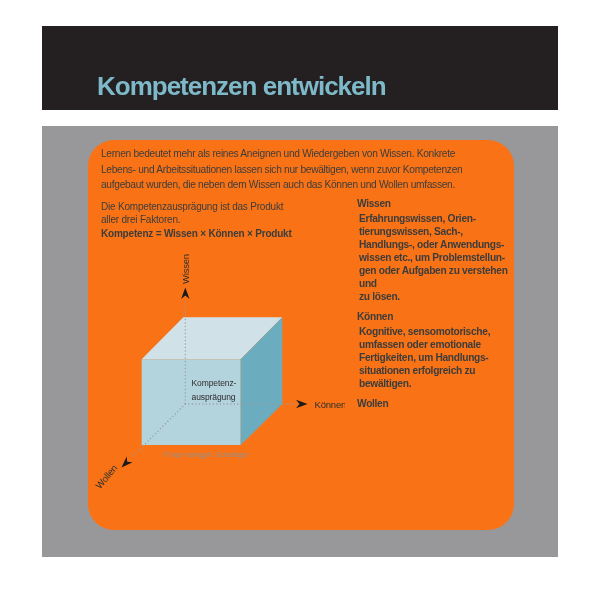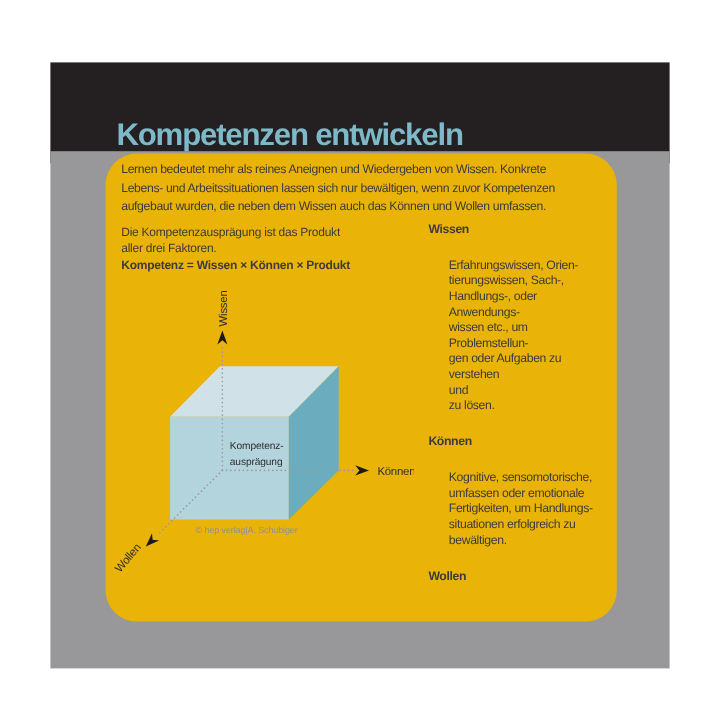--- a/index.html
+++ b/index.html
@@ -4,36 +4,36 @@
 <style>
   html, body { margin: 0; padding: 0; }
   body {
     width: 600px; height: 600px;
     background: #ffffff;
     font-family: "Liberation Sans", sans-serif;
   }
   .stage { position: relative; width: 600px; height: 600px; background: #ffffff; overflow: hidden; }
 
   .topbar {
-    position: absolute; left: 42px; top: 52px; width: 516px; height: 84px;
+    position: absolute; left: 42px; top: 26px; width: 516px; height: 84px;
     background: #242021;
   }
   .topbar h1 {
     position: absolute; left: 55px; bottom: 8px; margin: 0;
     font-size: 26px; font-weight: bold; letter-spacing: -1px;
     color: #7db9c8;
   }
 
   .panel {
     position: absolute; left: 42px; top: 126px; width: 516px; height: 431px;
     background: #98989a;
   }
   .card {
-    position: absolute; left: 46px; top: 2px; width: 426px; height: 390px;
-    background: #eab308; border-radius: 26px;
+    position: absolute; left: 46px; top: 14px; width: 426px; height: 390px;
+    background: #f97316; border-radius: 26px;
   }
 
   .intro {
     position: absolute; left: 13px; top: 6px; width: 408px; margin: 0;
     font-size: 10.2px; line-height: 15.6px; letter-spacing: -0.3px;
     color: #3c3c3c; white-space: pre-line;
   }
 
   .left-col {
     position: absolute; left: 13px; top: 60px; width: 262px;
@@ -43,21 +43,21 @@
   .left-col p { margin: 0; white-space: pre-line; }
   .left-col .formula { font-weight: bold; }
 
   .right-col {
     position: absolute; left: 269px; top: 57px; width: 154px;
     font-size: 10.2px; line-height: 13px; letter-spacing: -0.3px;
     color: #3c3c3c;
   }
   .right-col .section + .section { margin-top: 7px; }
   .right-col h3 { margin: 0; font-size: 10.2px; font-weight: bold; }
-  .right-col p { margin: 17px; white-space: pre-line; }
+  .right-col p { margin: 2px; white-space: pre-line; font-weight: bold; }
 
   .diagram { position: absolute; left: 7px; top: 105px; }
   .diagram text {
     font-family: "Liberation Sans", sans-serif;
     fill: #2e2e2e;
   }
   .diagram .axis-label { font-size: 9.5px; letter-spacing: -0.2px; }
   .diagram .cube-label { font-size: 8.5px; letter-spacing: -0.1px; }
   .diagram .copyright  { font-size: 7.5px; fill: #909090; letter-spacing: -0.1px; }
 </style>

